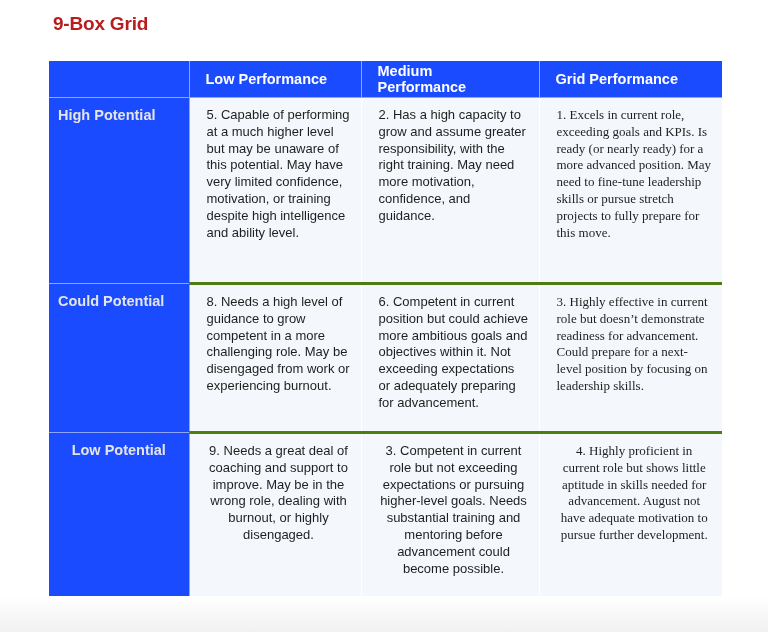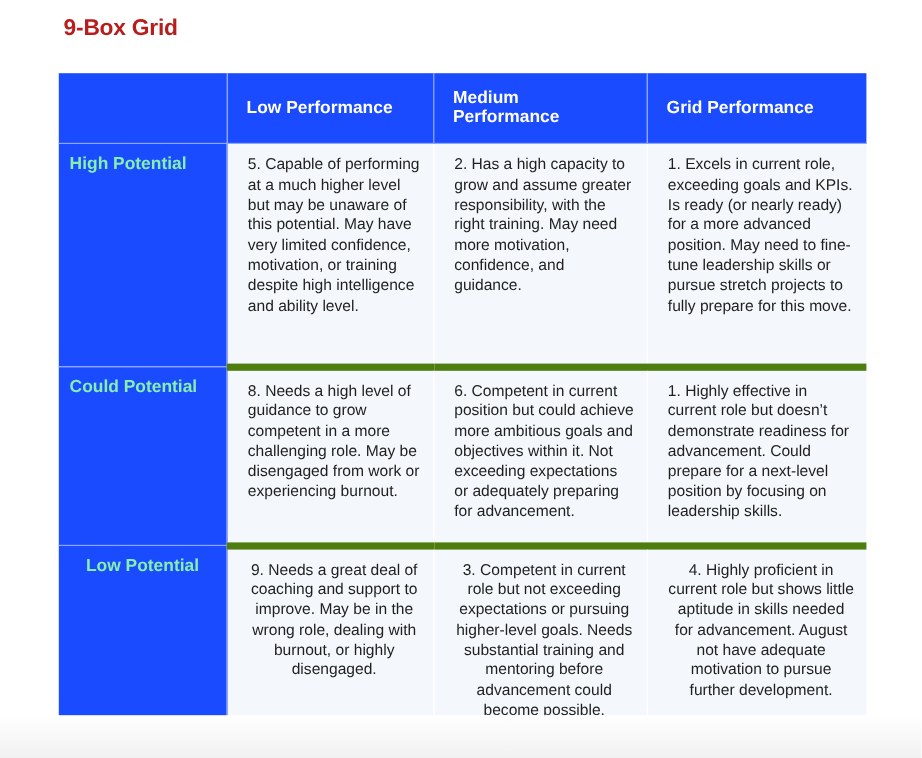--- a/index.html
+++ b/index.html
@@ -12,37 +12,37 @@
     table.grid {
       position: absolute; left: 49px; top: 61px; width: 673px;
       border-collapse: collapse; table-layout: fixed;
     }
     table.grid col.c0 { width: 140px; }
     table.grid col.c1 { width: 172px; }
     table.grid col.c2 { width: 178px; }
     table.grid col.c3 { width: 183px; }
     th.head {
       background: #1a4bff; color: #ffffff; font-weight: bold; font-size: 14.5px;
-      text-align: left; height: 36px; padding: 13px 16px; vertical-align: middle;
+      text-align: left; height: 36px; padding: 2px 16px; vertical-align: middle;
       border-right: 1px solid #8ea6ff; border-bottom: 1px solid #8ea6ff;
     }
     th.head:last-child { border-right: none; }
     th.corner { padding: 0; }
     th.rowlabel {
-      background: #1a4bff; color: #86efac; font-weight: bold; font-size: 14.5px;
+      background: #1a4bff; color: #e5e5e5; font-weight: bold; font-size: 14.5px;
       text-align: left; vertical-align: top; padding: 9px 9px 0 9px;
       border-bottom: 1px solid #8ea6ff; border-right: 1px solid #8ea6ff;
     }
     tr:last-child th.rowlabel { border-bottom: none; }
     td.cell {
       background: #f4f7fb; color: #1f1f1f; font-size: 13px; line-height: 16.8px;
       vertical-align: top; padding: 9px 10px 0 17px;
-      border-right: 1px solid #ffffff; border-bottom: 6px solid #4d7c0f;
+      border-right: 1px solid #ffffff; border-bottom: 3px solid #4d7c0f;
     }
-    td.cell:last-child { border-right: none; }
+    td.cell:last-child { border-right: none; font-family: Liberation Serif, serif; }
     tr.r1 td, tr.r1 th { height: 186px; }
     tr.r2 td, tr.r2 th { height: 149px; }
     tr.r3 td, tr.r3 th { height: 167px; text-align: center; }
     .bottom-fade {
       position: absolute; left: 0; bottom: 0; width: 768px; height: 36px;
       background: linear-gradient(#ffffff, #f1f1f1);
     }
   </style>
 </head>
 <body>
@@ -68,21 +68,21 @@
     <tr class="r1">
       <th class="rowlabel">High Potential</th>
       <td class="cell">5. Capable of performing at a much higher level but may be unaware of this potential. May have very limited confidence, motivation, or training despite high intelligence and ability level.</td>
       <td class="cell">2. Has a high capacity to grow and assume greater responsibility, with the right training. May need more motivation, confidence, and guidance.</td>
       <td class="cell">1. Excels in current role, exceeding goals and KPIs. Is ready (or nearly ready) for a more advanced position. May need to fine-tune leadership skills or pursue stretch projects to fully prepare for this move.</td>
     </tr>
     <tr class="r2">
       <th class="rowlabel">Could Potential</th>
       <td class="cell">8. Needs a high level of guidance to grow competent in a more challenging role. May be disengaged from work or experiencing burnout.</td>
       <td class="cell">6. Competent in current position but could achieve more ambitious goals and objectives within it. Not exceeding expectations or adequately preparing for advancement.</td>
-      <td class="cell">1. Highly effective in current role but doesn’t demonstrate readiness for advancement. Could prepare for a next-level position by focusing on leadership skills.</td>
+      <td class="cell">3. Highly effective in current role but doesn’t demonstrate readiness for advancement. Could prepare for a next-level position by focusing on leadership skills.</td>
     </tr>
     <tr class="r3">
       <th class="rowlabel">Low Potential</th>
       <td class="cell">9. Needs a great deal of coaching and support to improve. May be in the wrong role, dealing with burnout, or highly disengaged.</td>
       <td class="cell">3. Competent in current role but not exceeding expectations or pursuing higher-level goals. Needs substantial training and mentoring before advancement could become possible.</td>
       <td class="cell">4. Highly proficient in current role but shows little aptitude in skills needed for advancement. August not have adequate motivation to pursue further development.</td>
     </tr>
   </tbody>
 </table>
 

